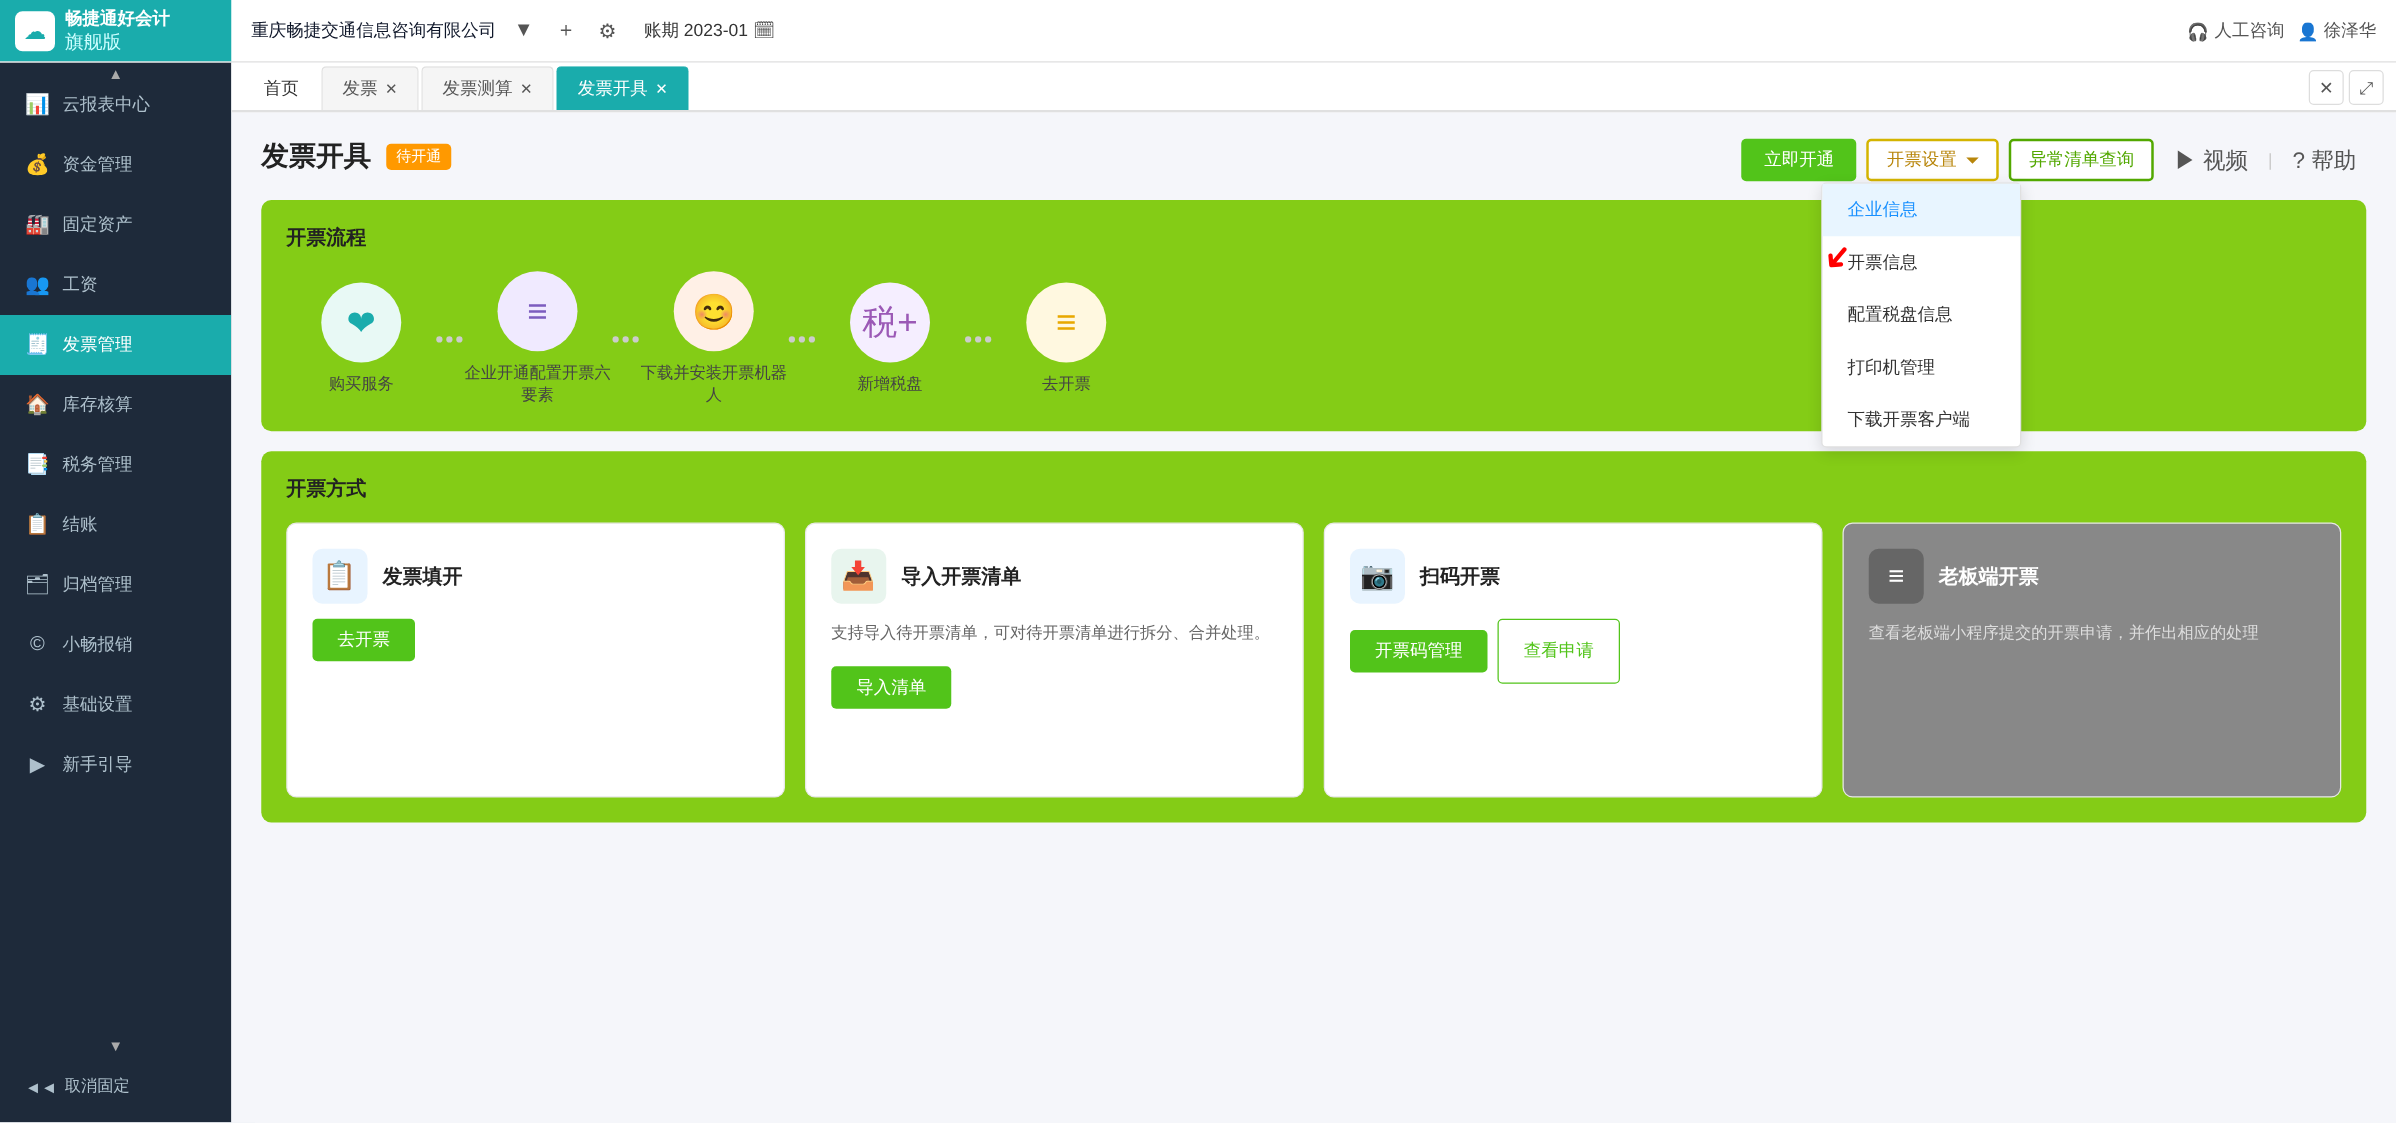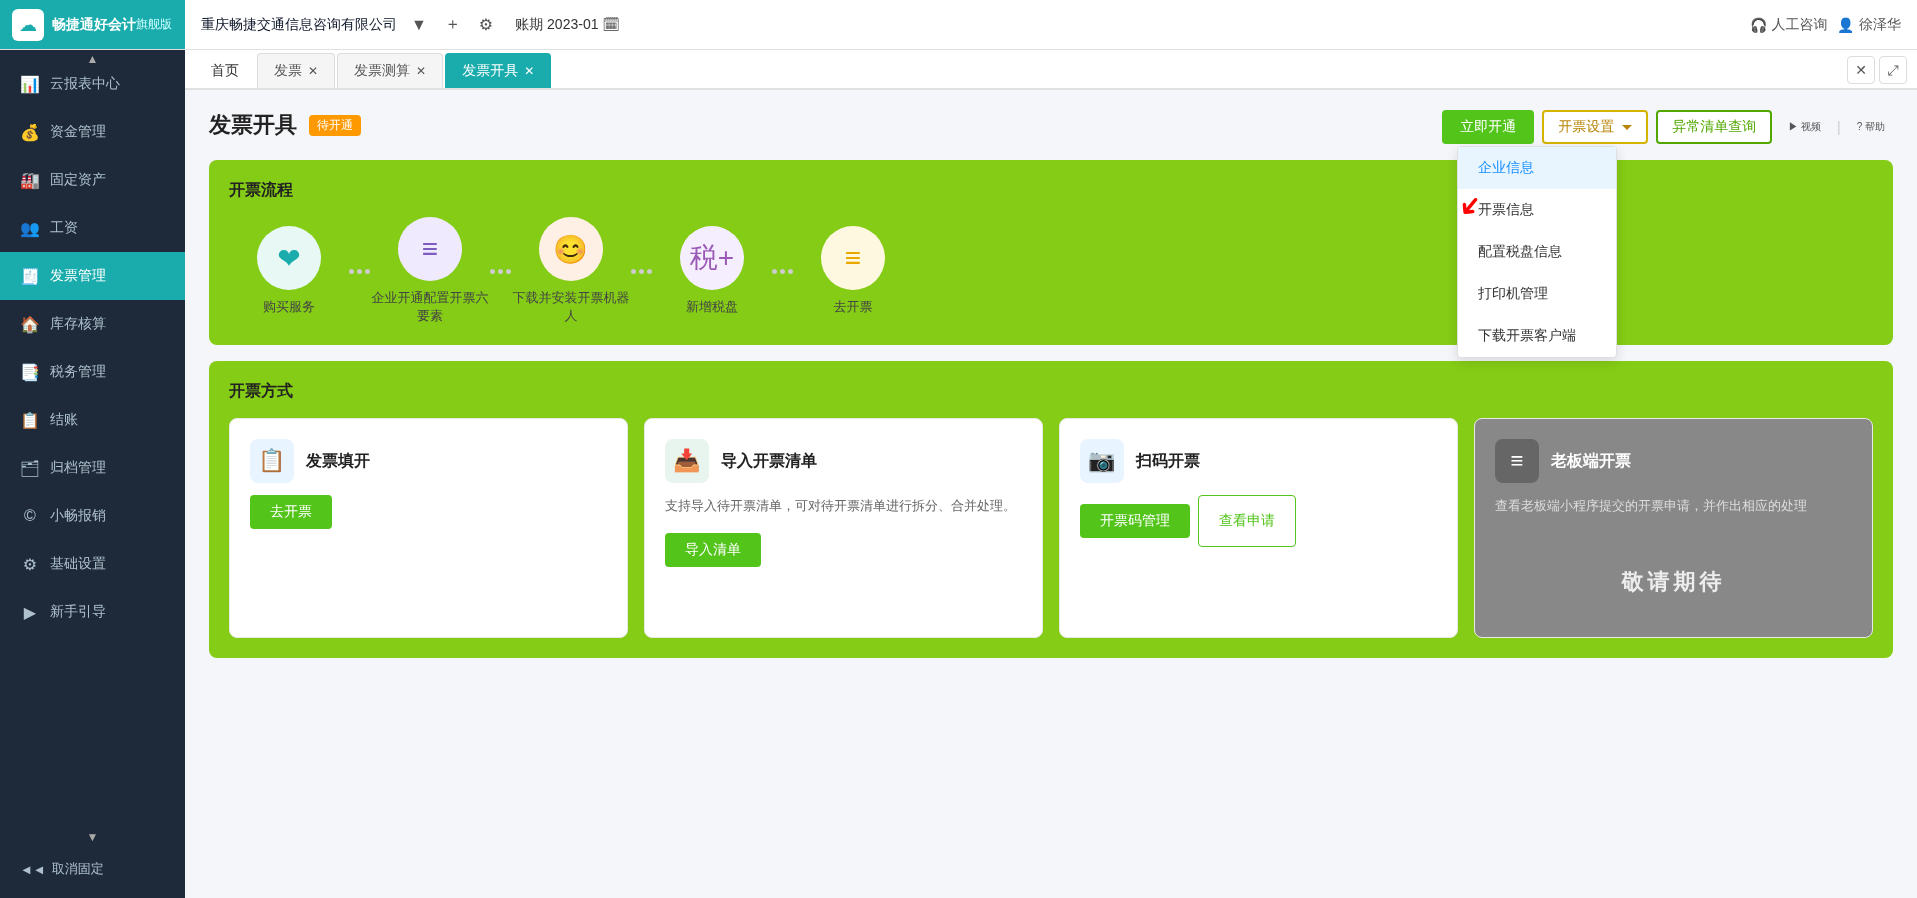--- a/index.html
+++ b/index.html
@@ -30,21 +30,21 @@
     
     .page-header { display: flex; align-items: center; gap: 12px; margin-bottom: 20px; }
     .page-title { font-size: 22px; font-weight: bold; color: #222; }
     .status-badge { background: #f90; color: #fff; font-size: 12px; padding: 2px 8px; border-radius: 4px; }
 
     
     .action-bar { position: absolute; top: 20px; right: 24px; display: flex; align-items: center; gap: 8px; }
     .btn-primary { background: #52c41a; color: #fff; border: none; padding: 8px 18px; border-radius: 4px; cursor: pointer; font-size: 14px; }
     .btn-outline-yellow { background: #fff; color: #b8860b; border: 2px solid #d4b400; padding: 6px 14px; border-radius: 4px; cursor: pointer; font-size: 14px; display: flex; align-items: center; gap: 4px; }
     .btn-outline-green { background: #fff; color: #52a800; border: 2px solid #52a800; padding: 6px 14px; border-radius: 4px; cursor: pointer; font-size: 14px; }
-    .btn-text { background: transparent; border: none; color: #555; cursor: pointer; font-size: 10px; padding: 6px 8px; }
+    .btn-text { background: transparent; border: none; color: #555; cursor: pointer; font-size: 18px; padding: 6px 8px; }
 
     
     .section { background: #84cc16; border-radius: 8px; padding: 20px; margin-bottom: 16px; }
     .section-title { font-size: 16px; font-weight: bold; color: #222; margin-bottom: 16px; }
 
     
     .flow-steps { display: flex; align-items: center; gap: 0; }
     .flow-step { display: flex; flex-direction: column; align-items: center; gap: 8px; min-width: 120px; }
     .flow-step-icon { width: 64px; height: 64px; border-radius: 50%; display: flex; align-items: center; justify-content: center; font-size: 28px; }
     .flow-step-label { font-size: 13px; color: #444; text-align: center; max-width: 120px; }
@@ -71,23 +71,23 @@
 
     
     ::-webkit-scrollbar { width: 6px; }
     ::-webkit-scrollbar-track { background: #f0f0f0; }
     ::-webkit-scrollbar-thumb { background: #ccc; border-radius: 3px; }
 
     
     .header-bar { height: 50px; background: #fff; display: flex; align-items: center; border-bottom: 1px solid #e0e0e0; flex-shrink: 0; }
     .logo-section { width: 185px; background: #1aacac; height: 100%; display: flex; align-items: center; padding: 0 12px; gap: 8px; flex-shrink: 0; }
     .logo-icon { width: 32px; height: 32px; background: #fff; border-radius: 6px; display: flex; align-items: center; justify-content: center; font-size: 18px; color: #1aacac; }
-    .logo-text-block { display: flex; flex-direction: row; }
+    .logo-text-block { display: flex; flex-direction: column; }
     .logo-main { color: #fff; font-size: 14px; font-weight: bold; }
-    .logo-sub { color: #cff; font-size: 12px; }
+    .logo-sub { color: #cff; font-size: 15px; }
     .header-right { flex: 1; display: flex; align-items: center; padding: 0 16px; gap: 10px; }
     .header-company { font-size: 14px; color: #0f172a; }
     .header-icon-btn { background: transparent; border: none; cursor: pointer; color: #555; font-size: 16px; padding: 4px; }
     .header-period { font-size: 14px; color: #333; margin-left: 8px; }
     .header-spacer { flex: 1; }
     .header-consult { display: flex; align-items: center; gap: 4px; color: #555; font-size: 14px; cursor: pointer; }
     .header-user { display: flex; align-items: center; gap: 4px; color: #555; font-size: 14px; cursor: pointer; }
     .win-btn { width: 28px; height: 28px; border: 1px solid #ddd; border-radius: 4px; display: flex; align-items: center; justify-content: center; cursor: pointer; color: #555; font-size: 14px; background: #fff; }
   </style>
 </head>
@@ -329,20 +329,19 @@
     <div><button class="btn-green">开票码管理</button><button class="btn-green-outline">查看申请</button></div>
 
   </div>
             <div class="method-card dark" style="position: relative; overflow: hidden;">
     <div class="method-header">
       <div class="method-icon" style="background:#666;">≡</div>
       <div class="method-title" style="color:#fff;">老板端开票</div>
     </div>
     <div class="method-desc" style="color:#ddd;">查看老板端小程序提交的开票申请，并作出相应的处理</div>
     <div></div>
-    <div style="position:absolute; bottom:40px; left:0; width:100%; text-align:center; font-size:22px; font-weight:bold; color:rgba(255,255,255,0.85); letter-spacing:4px;">敬请期待</div>
   </div>
           </div>
       </div>
 
     </div>
   </div>
 </div>
 
 </body></html>

